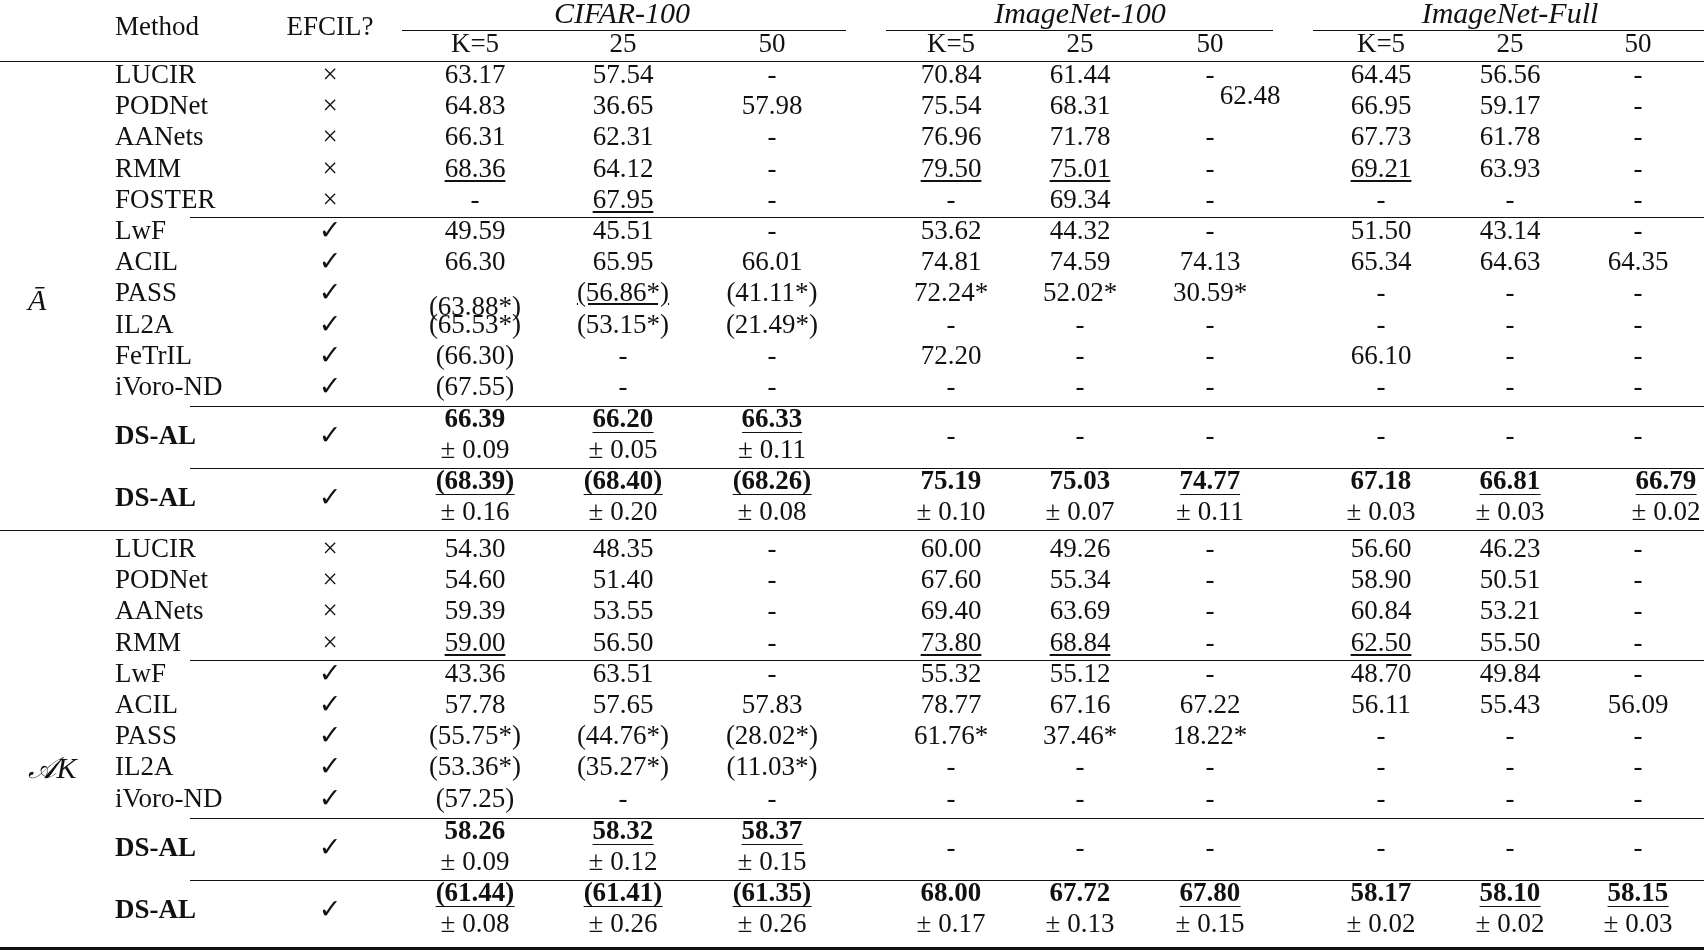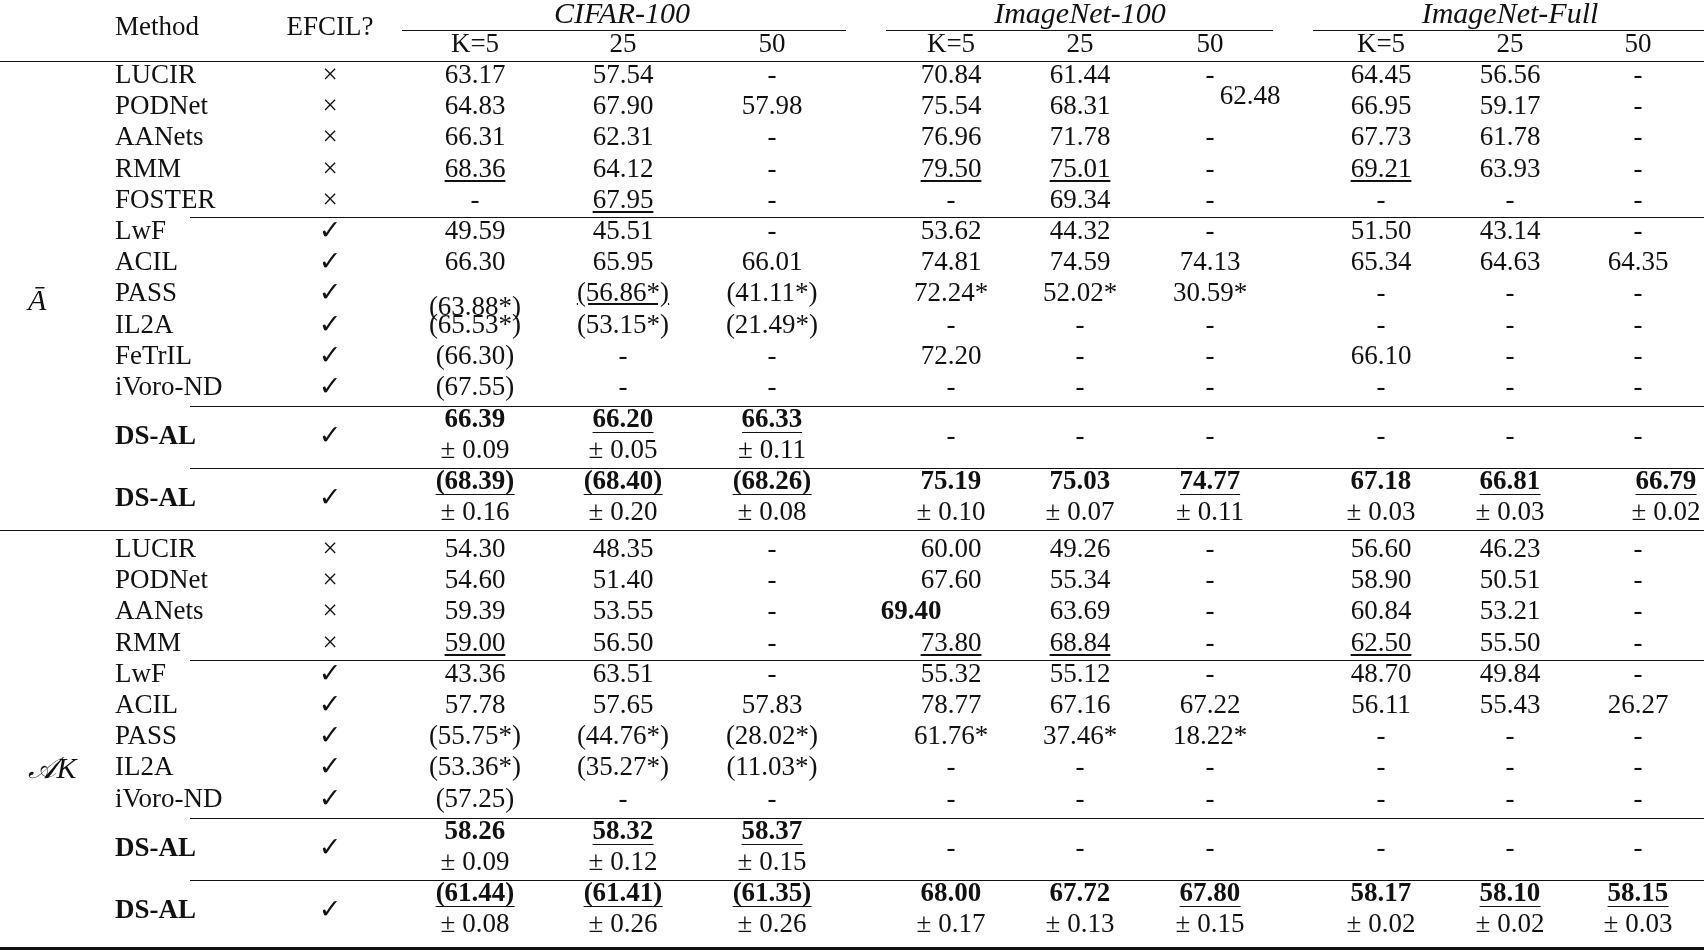--- a/index.html
+++ b/index.html
@@ -56,21 +56,21 @@
       <span class="t" style="left: 772px; top: 59px;">-</span>
       <span class="t" style="left: 951px; top: 59px;">70.84</span>
       <span class="t" style="left: 1080px; top: 59px;">61.44</span>
       <span class="t" style="left: 1210px; top: 59px;">-</span>
       <span class="t" style="left: 1381px; top: 59px;">64.45</span>
       <span class="t" style="left: 1510px; top: 59px;">56.56</span>
       <span class="t" style="left: 1638px; top: 59px;">-</span>
       <span class="l" style="left: 115px; top: 90.2px;">PODNet</span>
       <span class="t" style="left: 330px; top: 90.2px;">×</span>
       <span class="t" style="left: 475px; top: 90.2px;">64.83</span>
-      <span class="t" style="left: 623px; top: 90.2px;">67.90</span>
+      <span class="t" style="left: 623px; top: 90.2px;">36.65</span>
       <span class="t" style="left: 772px; top: 90.2px;">57.98</span>
       <span class="t" style="left: 951px; top: 90.2px;">75.54</span>
       <span class="t" style="left: 1080px; top: 90.2px;">68.31</span>
       <span class="t" style="left: 1210px; top: 80px; margin-left: 40px;">62.48</span>
       <span class="t" style="left: 1381px; top: 90.2px;">66.95</span>
       <span class="t" style="left: 1510px; top: 90.2px;">59.17</span>
       <span class="t" style="left: 1638px; top: 90.2px;">-</span>
       <span class="l" style="left: 115px; top: 121.4px;">AANets</span>
       <span class="t" style="left: 330px; top: 121.4px;">×</span>
       <span class="t" style="left: 475px; top: 121.4px;">66.31</span>
@@ -217,21 +217,21 @@
       <span class="t" style="left: 1080px; top: 564.2px;">55.34</span>
       <span class="t" style="left: 1210px; top: 564.2px;">-</span>
       <span class="t" style="left: 1381px; top: 564.2px;">58.90</span>
       <span class="t" style="left: 1510px; top: 564.2px;">50.51</span>
       <span class="t" style="left: 1638px; top: 564.2px;">-</span>
       <span class="l" style="left: 115px; top: 595.4px;">AANets</span>
       <span class="t" style="left: 330px; top: 595.4px;">×</span>
       <span class="t" style="left: 475px; top: 595.4px;">59.39</span>
       <span class="t" style="left: 623px; top: 595.4px;">53.55</span>
       <span class="t" style="left: 772px; top: 595.4px;">-</span>
-      <span class="t" style="left: 911px; top: 595.4px; font-weight: bold;">69.40</span>
+      <span class="t" style="left: 951px; top: 595.4px;">69.40</span>
       <span class="t" style="left: 1080px; top: 595.4px;">63.69</span>
       <span class="t" style="left: 1210px; top: 595.4px;">-</span>
       <span class="t" style="left: 1381px; top: 595.4px;">60.84</span>
       <span class="t" style="left: 1510px; top: 595.4px;">53.21</span>
       <span class="t" style="left: 1638px; top: 595.4px;">-</span>
       <span class="l" style="left: 115px; top: 626.6px;">RMM</span>
       <span class="t" style="left: 330px; top: 626.6px;">×</span>
       <span class="t u" style="left: 475px; top: 626.6px;">59.00</span>
       <span class="t" style="left: 623px; top: 626.6px;">56.50</span>
       <span class="t" style="left: 772px; top: 626.6px;">-</span>
@@ -256,21 +256,21 @@
       <span class="l" style="left: 115px; top: 689px;">ACIL</span>
       <span class="t" style="left: 330px; top: 689px;">✓</span>
       <span class="t" style="left: 475px; top: 689px;">57.78</span>
       <span class="t" style="left: 623px; top: 689px;">57.65</span>
       <span class="t" style="left: 772px; top: 689px;">57.83</span>
       <span class="t" style="left: 951px; top: 689px;">78.77</span>
       <span class="t" style="left: 1080px; top: 689px;">67.16</span>
       <span class="t" style="left: 1210px; top: 689px;">67.22</span>
       <span class="t" style="left: 1381px; top: 689px;">56.11</span>
       <span class="t" style="left: 1510px; top: 689px;">55.43</span>
-      <span class="t" style="left: 1638px; top: 689px;">26.27</span>
+      <span class="t" style="left: 1638px; top: 689px;">56.09</span>
       <span class="l" style="left: 115px; top: 720.2px;">PASS</span>
       <span class="t" style="left: 330px; top: 720.2px;">✓</span>
       <span class="t" style="left: 475px; top: 720.2px;">(55.75*)</span>
       <span class="t" style="left: 623px; top: 720.2px;">(44.76*)</span>
       <span class="t" style="left: 772px; top: 720.2px;">(28.02*)</span>
       <span class="t" style="left: 951px; top: 720.2px;">61.76*</span>
       <span class="t" style="left: 1080px; top: 720.2px;">37.46*</span>
       <span class="t" style="left: 1210px; top: 720.2px;">18.22*</span>
       <span class="t" style="left: 1381px; top: 720.2px;">-</span>
       <span class="t" style="left: 1510px; top: 720.2px;">-</span>

